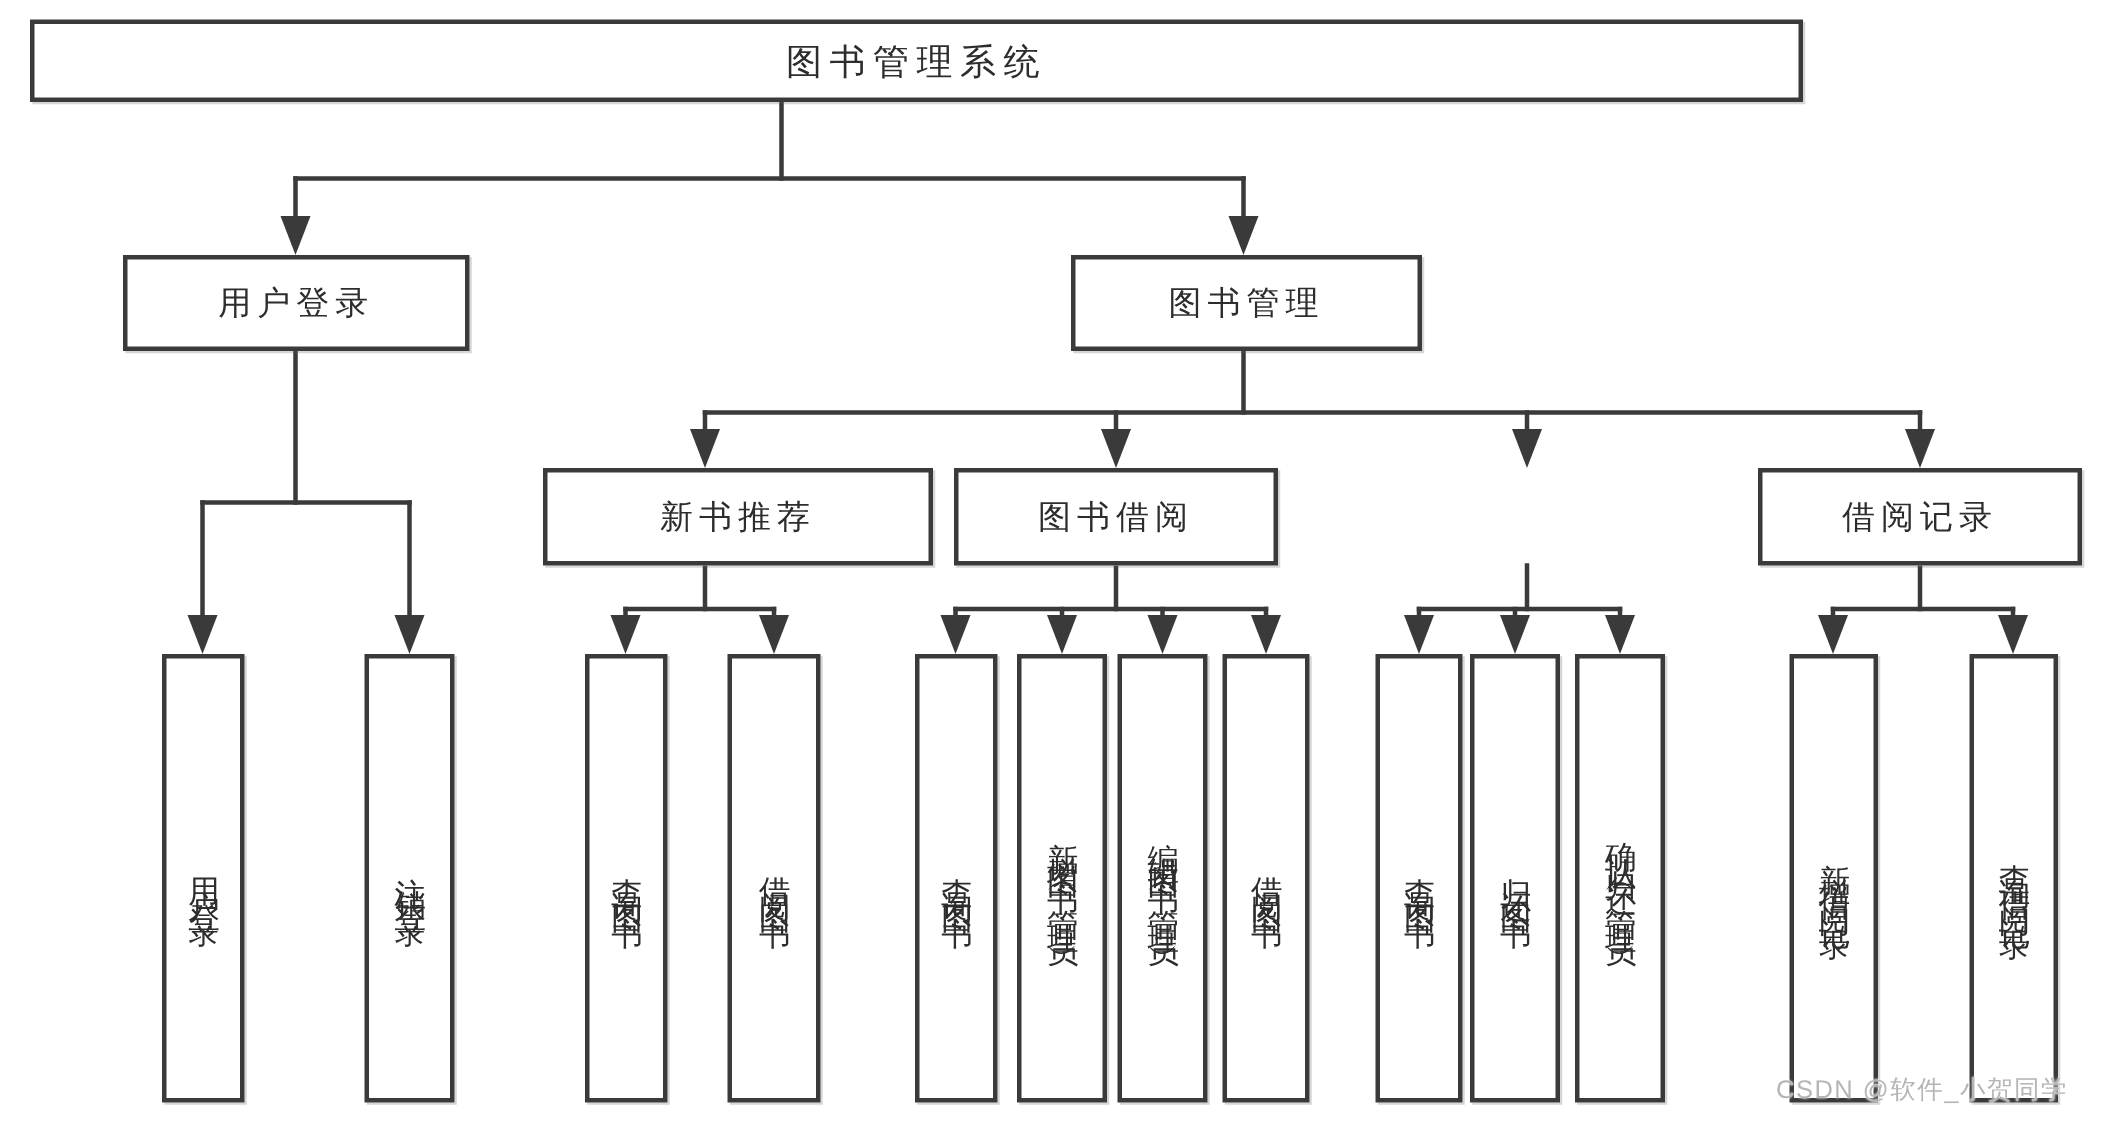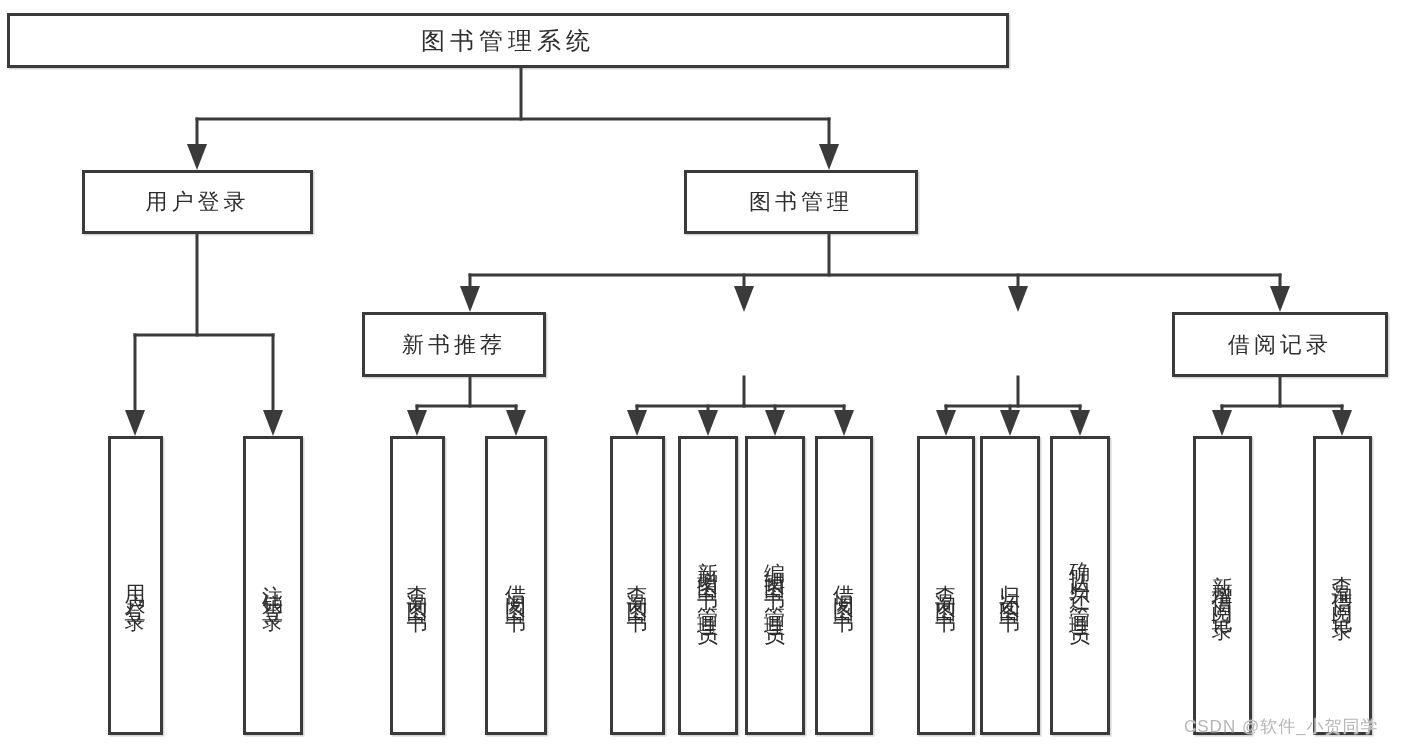--- a/index.html
+++ b/index.html
@@ -98,33 +98,36 @@
       <g>
         <line x1="1280" y1="377" x2="1280" y2="406"></line>
         <line x1="1222" y1="406" x2="1342" y2="406"></line>
         <line x1="1222" y1="406" x2="1222" y2="418"></line>
         <polygon points="1212,410 1232,410 1222,436"></polygon>
         <line x1="1342" y1="406" x2="1342" y2="418"></line>
         <polygon points="1332,410 1352,410 1342,436"></polygon>
       </g>
     </svg>
 
-  <div class="box root-box" style="left:7px;top:13px;width:1002px;height:55px">
+  <div class="box root-box" style="left:20px;top:13px;width:1182px;height:55px">
     <span>图书管理系统</span>
   </div>
 
   <div class="box l2-box" style="left:82px;top:170px;width:231px;height:64px">
     <span>用户登录</span>
   </div>
-  <div class="box l2-box" style="left:684px;top:170px;width:234px;height:64px">
+  <div class="box l2-box" style="left:714px;top:170px;width:234px;height:64px">
     <span>图书管理</span>
   </div>
 
-  <div class="box l3-box" style="left:362px;top:312px;width:184px;height:65px">
+  <div class="box l3-box" style="left:362px;top:312px;width:260px;height:65px">
     <span>新书推荐</span>
+  </div>
+  <div class="box l3-box" style="left:636px;top:312px;width:216px;height:65px">
+    <span>图书借阅</span>
   </div>
   <div class="box l3-box" style="left:1172px;top:312px;width:216px;height:65px">
     <span>借阅记录</span>
   </div>
 
   <div class="box leaf-box" style="left:108px;top:436px;width:55px;height:299px">
     <span>用户登录</span>
   </div>
   <div class="box leaf-box" style="left:243px;top:436px;width:60px;height:299px">
     <span>注销登录</span>

